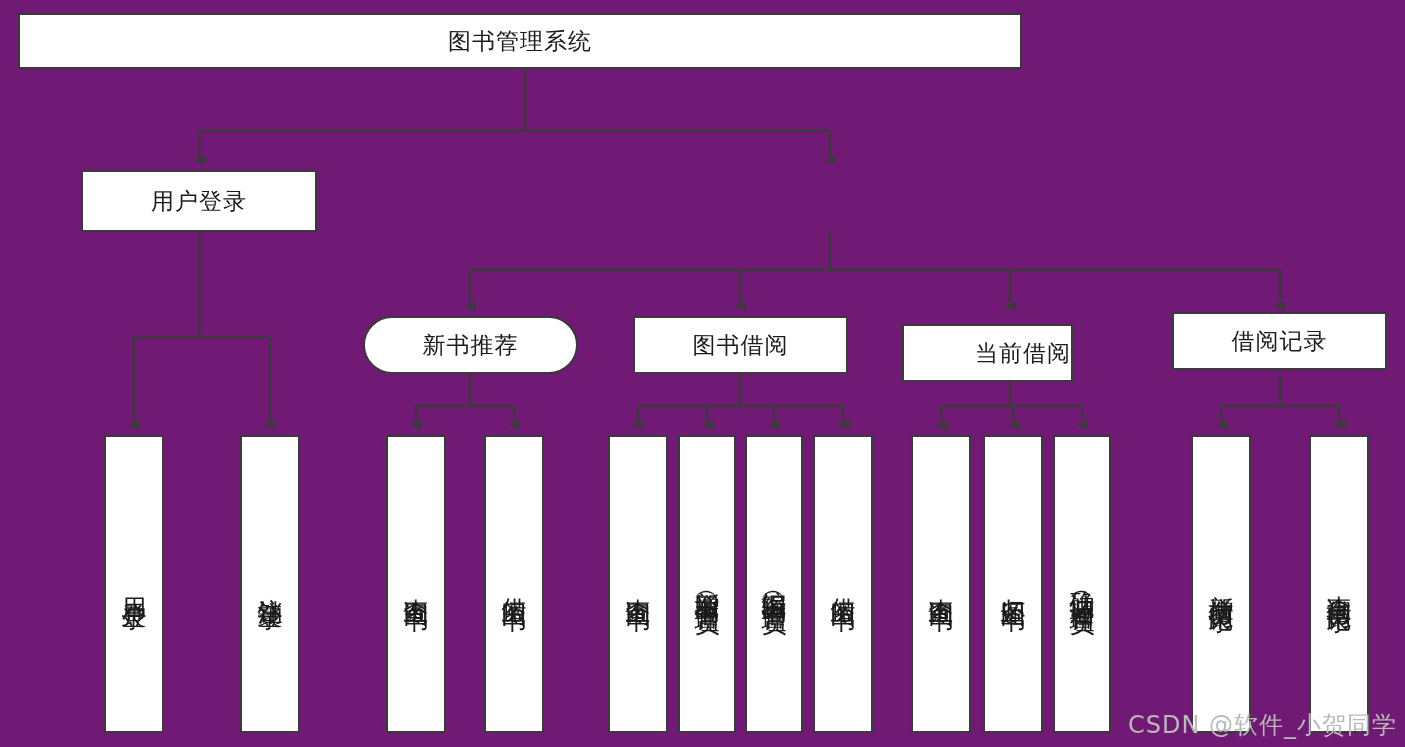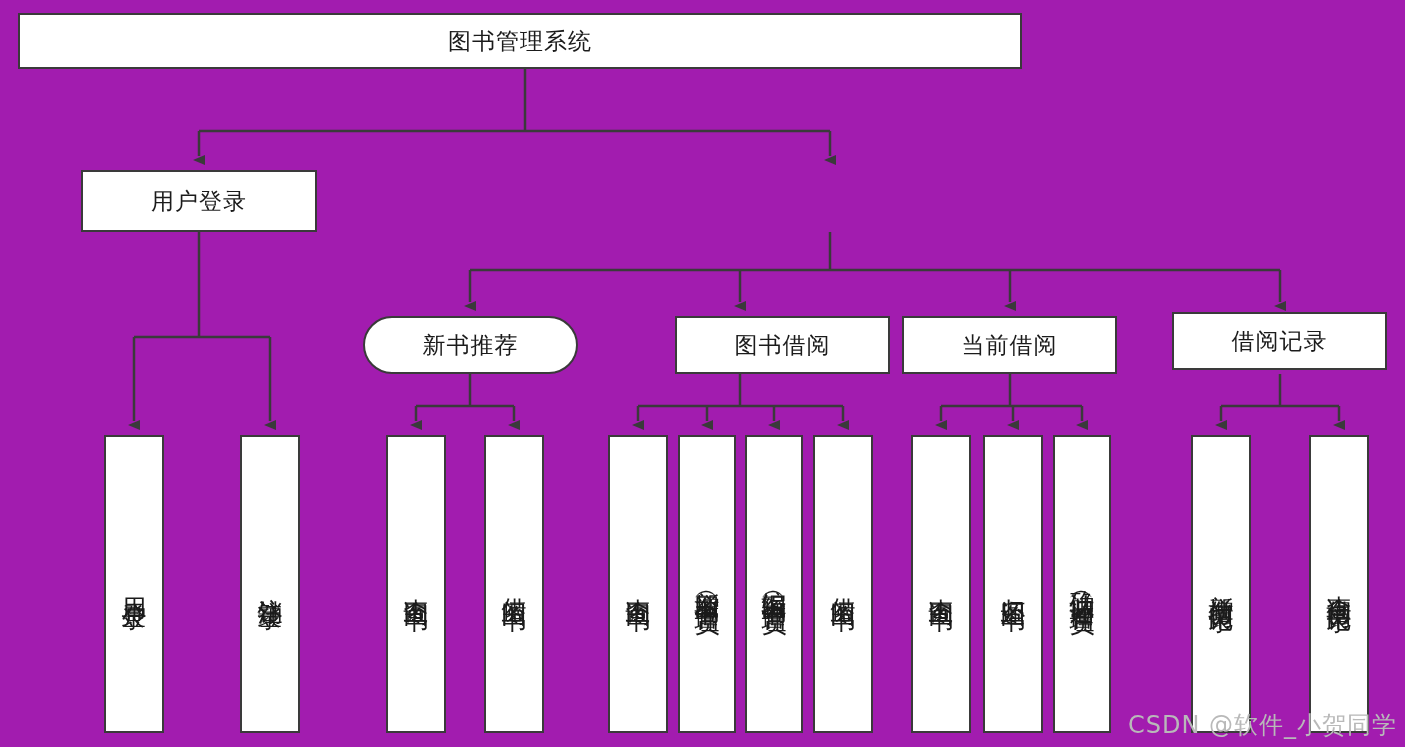--- a/index.html
+++ b/index.html
@@ -7,21 +7,21 @@
     padding: 0;
     background: #ffffff;
   }
   body {
     font-family: "DejaVu Sans", "Liberation Sans", sans-serif;
   }
   #canvas {
     position: relative;
     width: 1405px;
     height: 747px;
-    background: #a21caf;
+    background: #701a75;
     overflow: hidden;
   }
   svg.connectors {
     position: absolute;
     left: 0;
     top: 0;
     width: 1405px;
     height: 747px;
     pointer-events: none;
   }
@@ -121,24 +121,24 @@
     <span>图书管理系统</span>
   </div>
 
   <div class="node horiz" style="left:81px;top:170px;width:236px;height:62px;">
     <span>用户登录</span>
   </div>
 
   <div class="node horiz" style="left:363px;top:316px;width:215px;height:58px;border-radius:29px;">
     <span>新书推荐</span>
   </div>
-  <div class="node horiz" style="left:633px;top:316px;width:215px;height:58px;margin-left:42px;">
+  <div class="node horiz" style="left:633px;top:316px;width:215px;height:58px;">
     <span>图书借阅</span>
   </div>
-  <div class="node horiz" style="left:902px;top:316px;width:215px;height:58px;">
+  <div class="node horiz" style="left:902px;top:324px;width:171px;height:58px;justify-content:flex-end;">
     <span>当前借阅</span>
   </div>
   <div class="node horiz" style="left:1172px;top:312px;width:215px;height:58px;">
     <span>借阅记录</span>
   </div>
 
   <div class="node vert" style="left:104px;top:435px;width:60px;height:298px;">
     <span class="vtext">用户登录</span>
   </div>
   <div class="node vert" style="left:240px;top:435px;width:60px;height:298px;">

